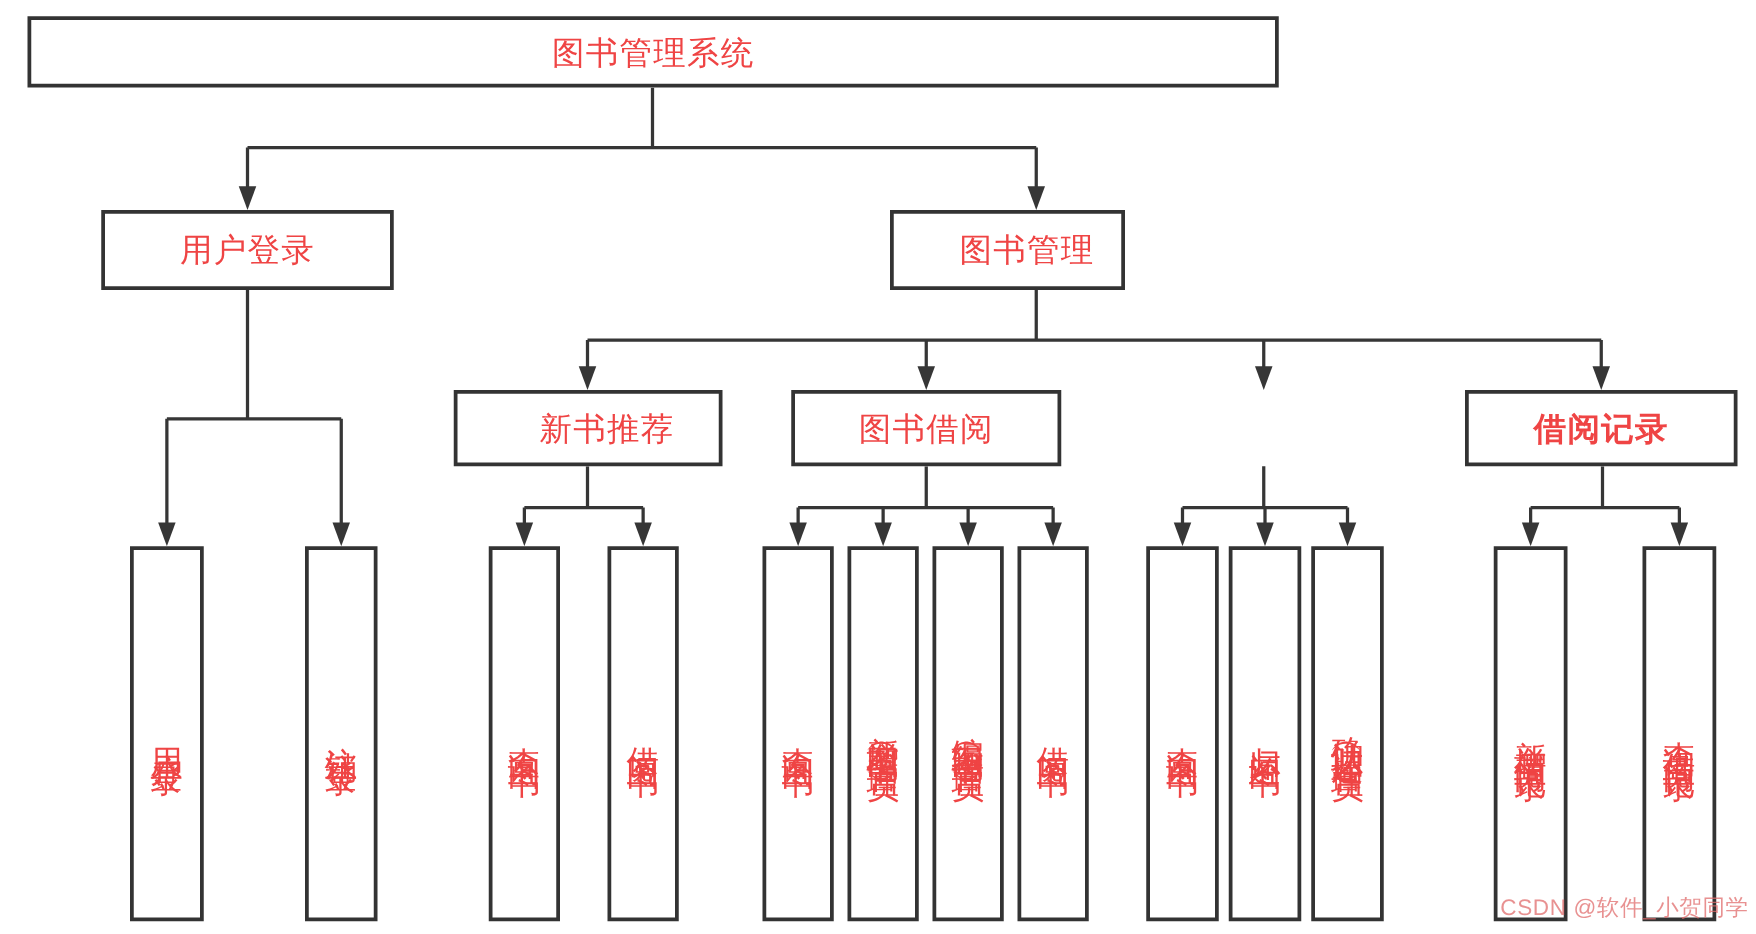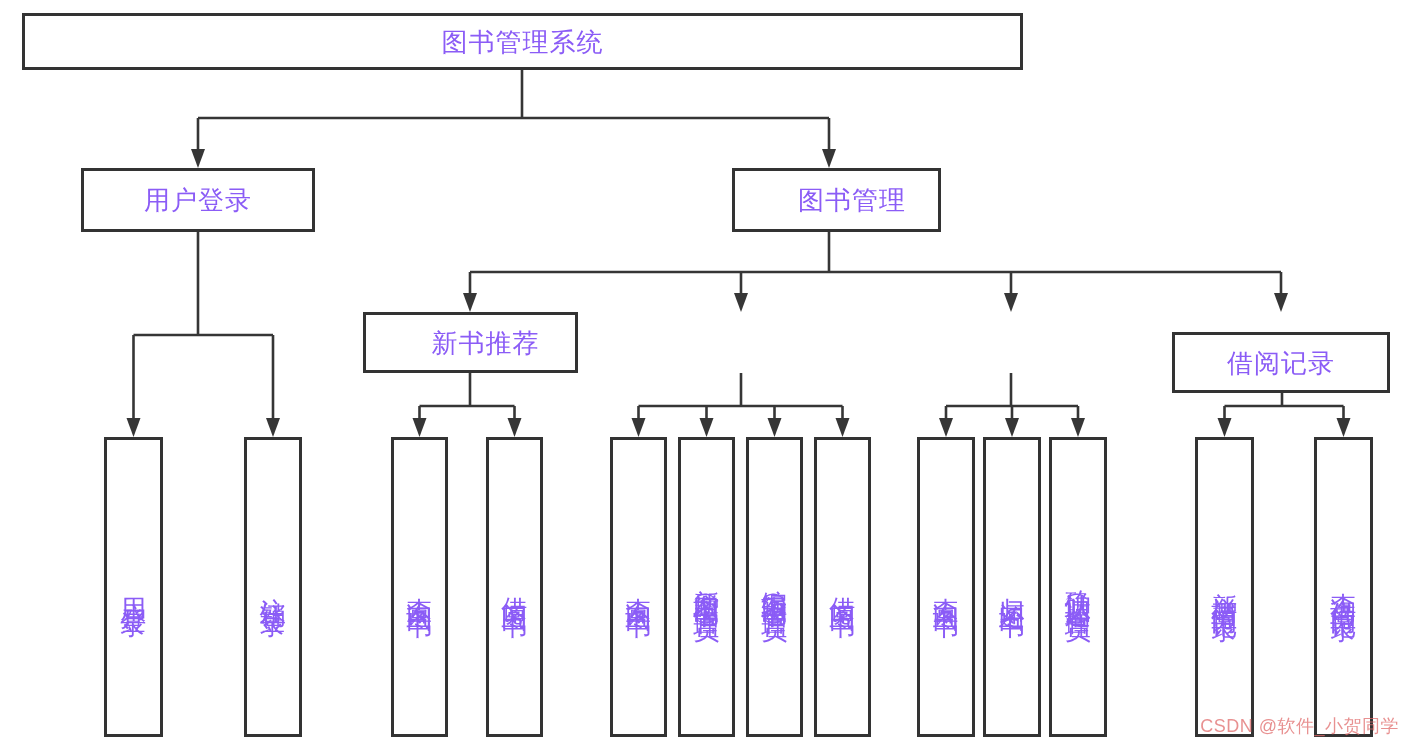--- a/index.html
+++ b/index.html
@@ -20,21 +20,21 @@
     left: 0;
     top: 0;
     width: 1405px;
     height: 747px;
   }
   .node {
     position: absolute;
     box-sizing: border-box;
     border: 3px solid #333333;
     background: #ffffff;
-    color: #8b5cf6;
+    color: #ef4444;
     display: flex;
     align-items: center;
     justify-content: center;
     text-align: center;
   }
   .node.h {
     font-size: 26px;
     letter-spacing: 1px;
     line-height: 1;
   }
@@ -110,24 +110,25 @@
     <g>
       <path d="M1282 373 V406 M1224.5 406 H1343.5 M1224.5 406 V419 M1343.5 406 V419"></path>
       <polygon fill="#363636" stroke="none" points="1217.5,418 1231.5,418 1224.5,437"></polygon>
       <polygon fill="#363636" stroke="none" points="1336.5,418 1350.5,418 1343.5,437"></polygon>
     </g>
   </svg>
 
   <div class="node h" style="left:22px; top:13px; width:1001px; height:57px;">图书管理系统</div>
 
   <div class="node h" style="left:81px; top:168px; width:234px; height:64px;">用户登录</div>
-  <div class="node h" style="left:732px; top:168px; width:209px; height:64px;padding-left:31px;">图书管理</div>
+  <div class="node h" style="left:712px; top:168px; width:188px; height:64px;padding-left:31px;">图书管理</div>
 
   <div class="node h" style="left:363px; top:312px; width:215px; height:61px;padding-left:30px;">新书推荐</div>
-  <div class="node h" style="left:1172px; top:332px; width:218px; height:61px;">借阅记录</div>
+  <div class="node h" style="left:633px; top:312px; width:216px; height:61px;">图书借阅</div>
+  <div class="node h" style="left:1172px; top:312px; width:218px; height:61px;font-weight:bold;">借阅记录</div>
 
   <div class="node v" style="left:104px; top:437px; width:59px; height:300px;">用户登录</div>
   <div class="node v" style="left:244px; top:437px; width:58px; height:300px;">注销登录</div>
 
   <div class="node v" style="left:391px; top:437px; width:57px; height:300px;">查询图书</div>
   <div class="node v" style="left:486px; top:437px; width:57px; height:300px;">借阅图书</div>
 
   <div class="node v" style="left:610px; top:437px; width:57px; height:300px;">查询图书</div>
   <div class="node v long" style="left:678px; top:437px; width:57px; height:300px;">新增图书（管理员）</div>
   <div class="node v long" style="left:746px; top:437px; width:57px; height:300px;">编辑图书（管理员）</div>

